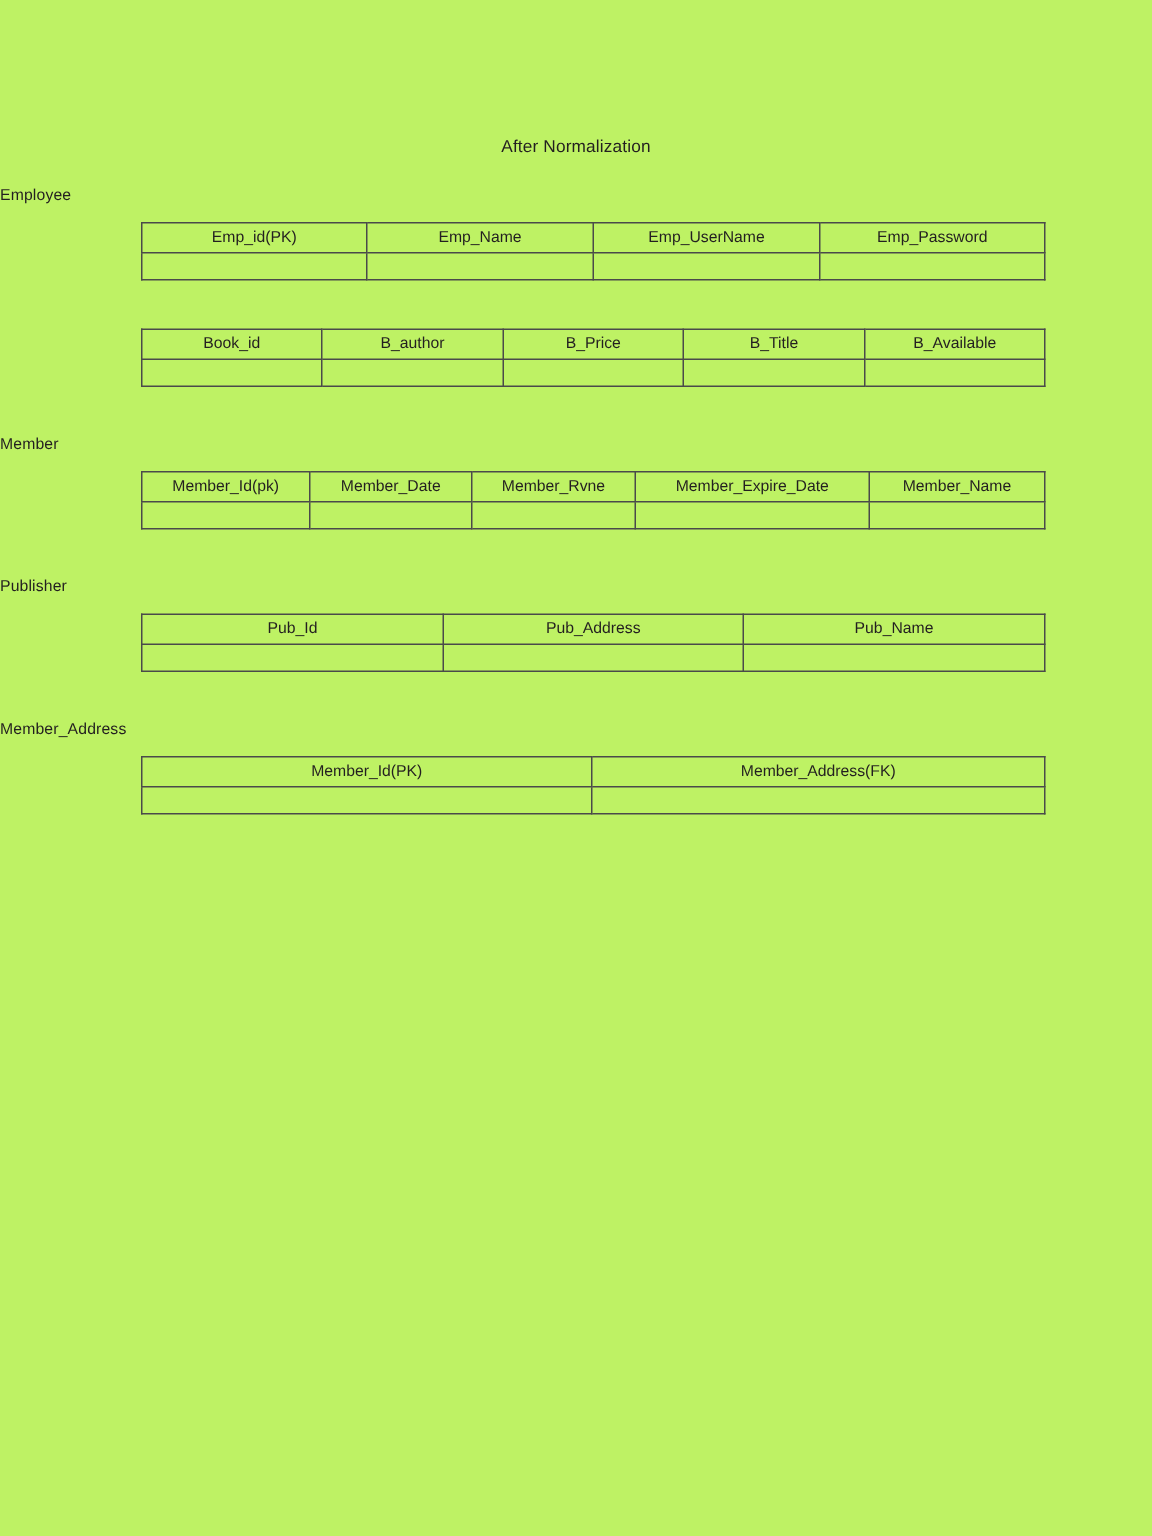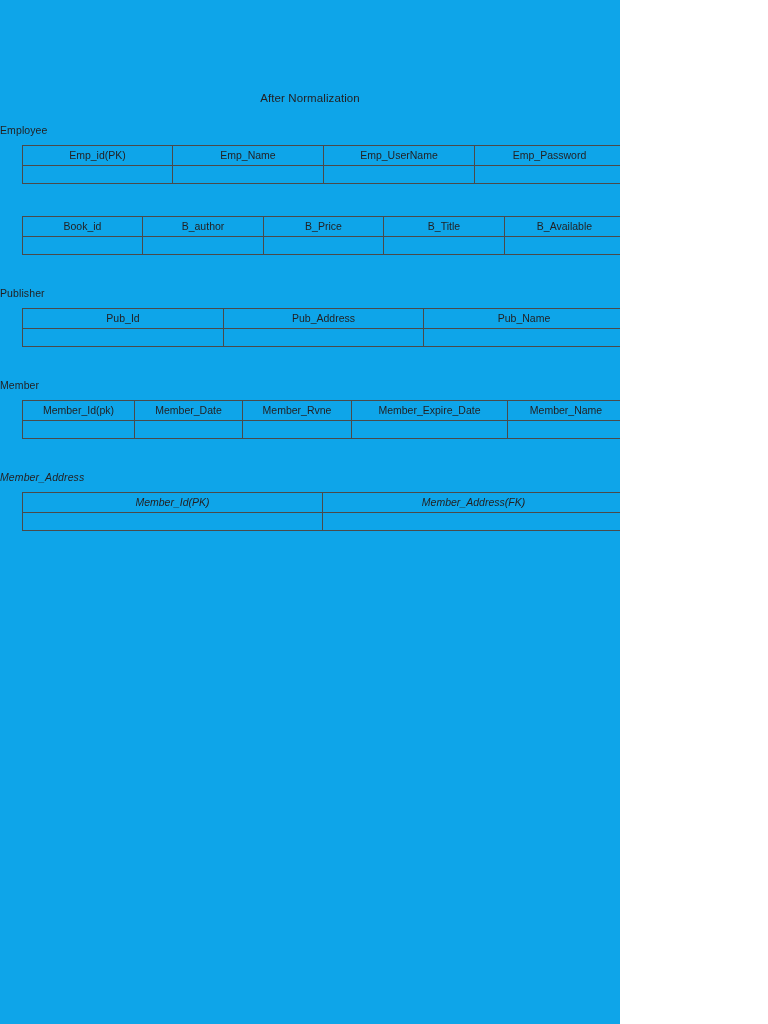--- a/index.html
+++ b/index.html
@@ -11,24 +11,24 @@
   body {
     width: 768px;
     height: 1024px;
     font-family: "Liberation Sans", sans-serif;
     color: #231f20;
     -webkit-font-smoothing: antialiased;
   }
 
   .page {
     position: relative;
-    width: 620px;
+    width: 768px;
     height: 1024px;
     box-sizing: border-box;
-    background: #0ea5e9;
+    background: #bef264;
     overflow: hidden;
   }
 
   .doc-title {
     margin: 0;
     padding-top: 92px;
     text-align: center;
     font-size: 11.5px;
     font-weight: normal;
     letter-spacing: 0.1px;
@@ -43,21 +43,21 @@
     text-align: left;
     font-size: 10.5px;
     font-weight: normal;
     letter-spacing: 0.1px;
     color: #231f20;
     margin-bottom: 9px;
   }
 
   .tbl-wrap {
     width: 602px;
-    margin: 0 auto;
+    margin: 12px auto;
     padding-left: 22px;
   }
 
   table.schema {
     width: 602px;
     border-collapse: collapse;
     table-layout: fixed;
     border: 1px solid #3a3a3a;
   }
 
@@ -81,21 +81,21 @@
   table.schema td.empty-cell {
     height: 17px;
     line-height: 17px;
   }
 
   
   .section.employee        { margin-top: 20px; }
   .section.books           { margin-top: 32px; }
   .section.publisher       { margin-top: 32px; }
   .section.member          { margin-top: 32px; }
-  .section.member-address  { margin-top: 32px; font-style: italic; }
+  .section.member-address  { margin-top: 32px; }
   .section.issue           { margin-top: 31px; }
 </style>
 </head>
 <body>
 
 <div class="page">
 
   <h1 class="doc-title">After Normalization</h1>
 
   <div id="sections-root">
@@ -152,46 +152,20 @@
                 <td class="empty-cell"></td>
                 <td class="empty-cell"></td>
                 <td class="empty-cell"></td>
                 <td class="empty-cell"></td>
                 <td class="empty-cell"></td>
               </tr>
             </tbody>
           </table>
         </div>
       </div>
-      <div class="section publisher">
-        <div class="section-label">Publisher</div>
-        <div class="tbl-wrap">
-          <table class="schema">
-            <colgroup>
-              <col style="width: 201px;">
-              <col style="width: 200px;">
-              <col style="width: 201px;">
-            </colgroup>
-            <thead>
-              <tr>
-                <th>Pub_Id</th>
-                <th>Pub_Address</th>
-                <th>Pub_Name</th>
-              </tr>
-            </thead>
-            <tbody>
-              <tr>
-                <td class="empty-cell"></td>
-                <td class="empty-cell"></td>
-                <td class="empty-cell"></td>
-              </tr>
-            </tbody>
-          </table>
-        </div>
-      </div>
       <div class="section member">
         <div class="section-label">Member</div>
         <div class="tbl-wrap">
           <table class="schema">
             <colgroup>
               <col style="width: 112px;">
               <col style="width: 108px;">
               <col style="width: 109px;">
               <col style="width: 156px;">
               <col style="width: 117px;">
@@ -210,20 +184,46 @@
                 <td class="empty-cell"></td>
                 <td class="empty-cell"></td>
                 <td class="empty-cell"></td>
                 <td class="empty-cell"></td>
                 <td class="empty-cell"></td>
               </tr>
             </tbody>
           </table>
         </div>
       </div>
+      <div class="section publisher">
+        <div class="section-label">Publisher</div>
+        <div class="tbl-wrap">
+          <table class="schema">
+            <colgroup>
+              <col style="width: 201px;">
+              <col style="width: 200px;">
+              <col style="width: 201px;">
+            </colgroup>
+            <thead>
+              <tr>
+                <th>Pub_Id</th>
+                <th>Pub_Address</th>
+                <th>Pub_Name</th>
+              </tr>
+            </thead>
+            <tbody>
+              <tr>
+                <td class="empty-cell"></td>
+                <td class="empty-cell"></td>
+                <td class="empty-cell"></td>
+              </tr>
+            </tbody>
+          </table>
+        </div>
+      </div>
       <div class="section member-address">
         <div class="section-label">Member_Address</div>
         <div class="tbl-wrap">
           <table class="schema">
             <colgroup>
               <col style="width: 300px;">
               <col style="width: 302px;">
             </colgroup>
             <thead>
               <tr>

